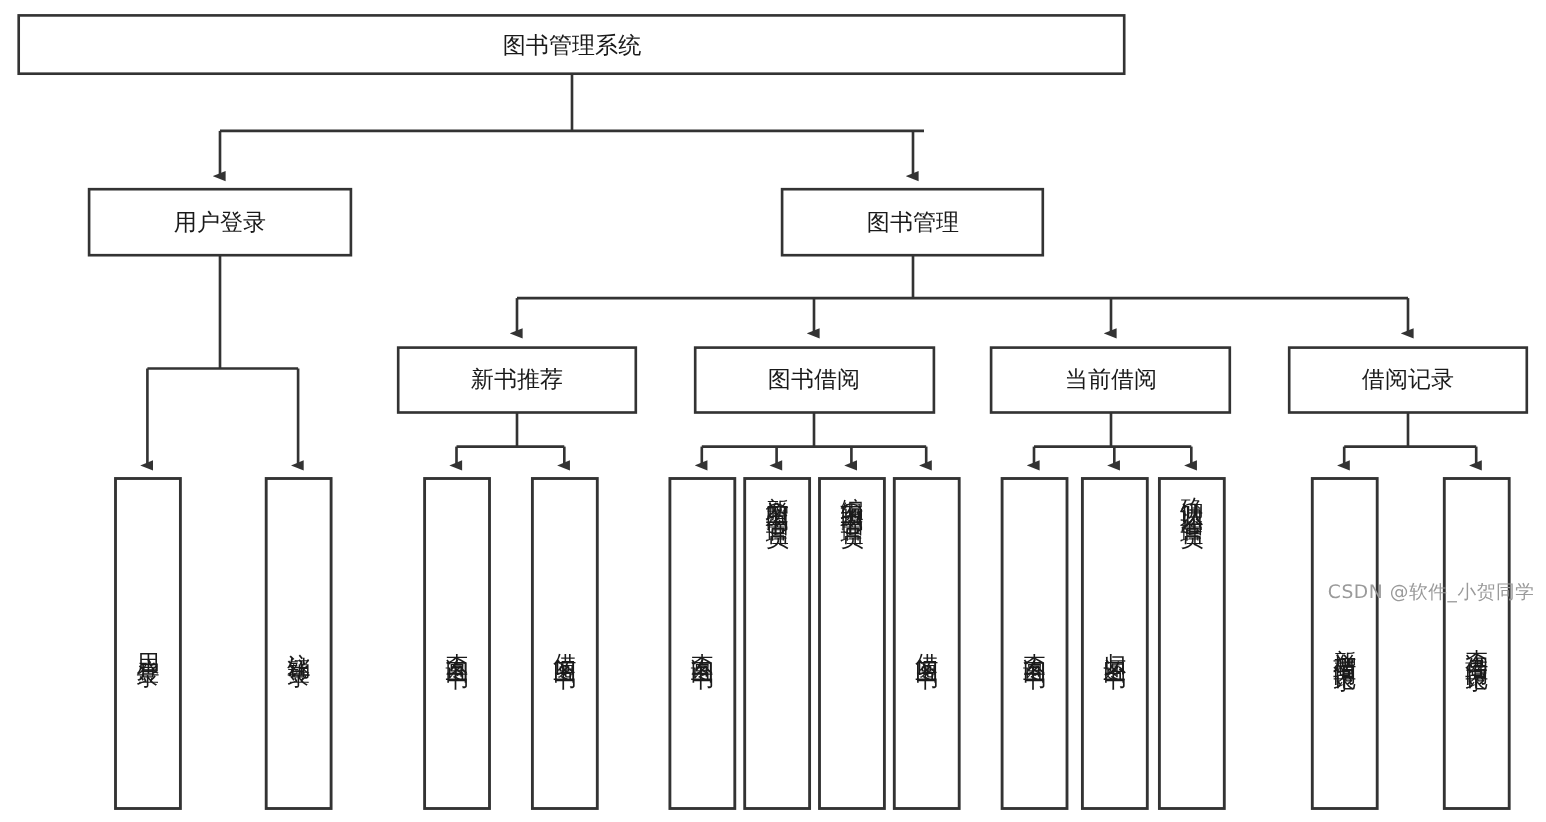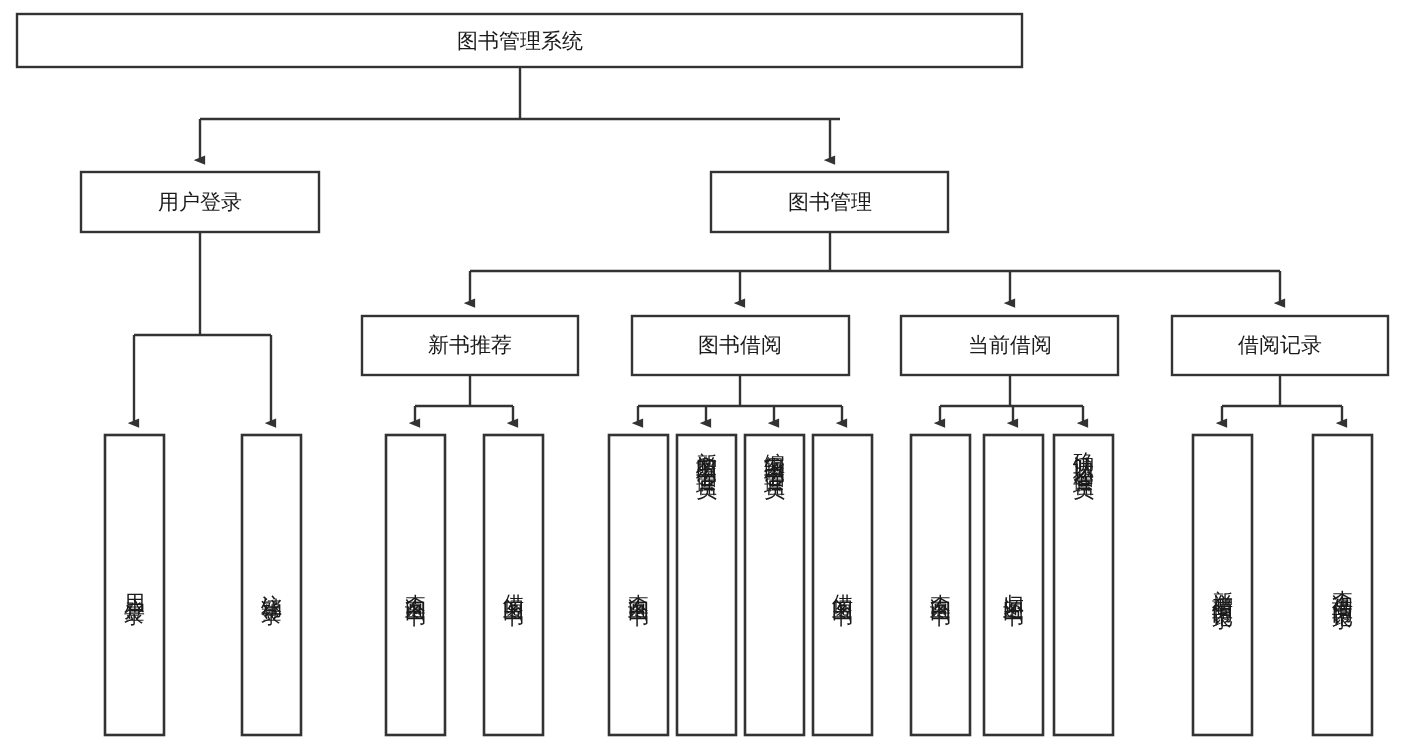--- a/index.html
+++ b/index.html
@@ -271,14 +271,15 @@
     <span class="leaf-label">确认归还（管理员）</span>
   </div>
 
   <div class="leaf-label-wrap" style="left:1193px; top:435px; width:59px; height:300px;">
     <span class="leaf-label">新增借阅记录</span>
   </div>
   <div class="leaf-label-wrap" style="left:1313px; top:435px; width:59px; height:300px;">
     <span class="leaf-label">查询借阅记录</span>
   </div>
 
+  <div class="watermark">CSDN @软件_小贺同学</div>
 
 </div>
 
 </body></html>

